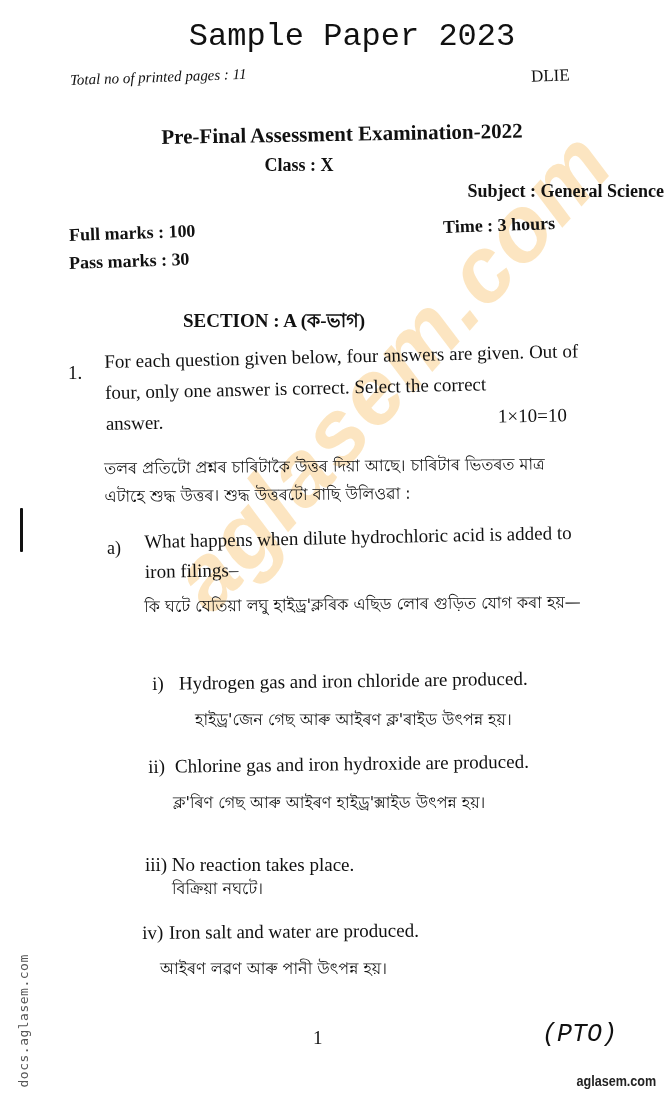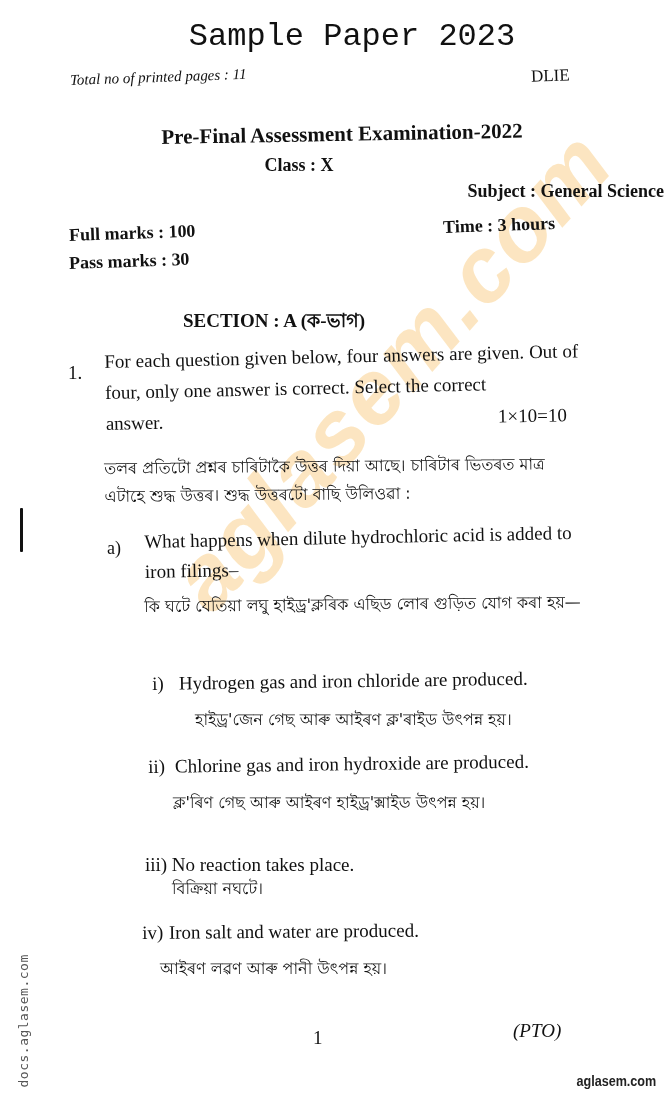--- a/index.html
+++ b/index.html
@@ -36,21 +36,21 @@
     .opt-label { display: inline-block; width: 22px; }
     .opt-i { left: 152px; top: 673px; transform: rotate(-0.8deg); transform-origin: left top; }
     .opt-i-as { left: 175px; top: 707px; margin-left: 20px; }
     .opt-ii { left: 148px; top: 756px; transform: rotate(-0.8deg); transform-origin: left top; }
     .opt-ii-as { left: 173px; top: 790px; text-align: right; }
     .opt-iii { left: 145px; top: 854px; }
     .opt-iii-as { left: 172px; top: 876px; }
     .opt-iv { left: 142px; top: 922px; transform: rotate(-0.5deg); transform-origin: left top; }
     .opt-iv-as { left: 160px; top: 956px; }
     .page-num { left: 313px; top: 1027px; font-size: 19px; }
-    .pto { left: 513px; top: 1020px; font-size: 19px; font-style: italic; }
+    .pto { left: 542px; top: 1020px; font-size: 25px; font-style: italic; font-family: Liberation Mono, monospace; }
     .side-url {
       left: -52px; top: 1005px; width: 150px; transform: rotate(-90deg); transform-origin: center;
       font-family: "DejaVu Sans Mono", monospace; font-size: 13px; color: #555; letter-spacing: 0.5px;
     }
     .footer-brand { left: 572px; top: 1073px; font-family: "Liberation Sans", sans-serif; font-weight: bold; font-size: 14px; color: #222; transform: scaleX(0.9); }
     .margin-mark { left: 20px; top: 508px; width: 3px; height: 44px; background: #111; border-radius: 1px; }
     .watermark {
       left: 150px; top: 560px; transform: rotate(-48deg); transform-origin: left top;
       font-family: "Liberation Sans", sans-serif; font-weight: bold; font-style: italic;
       font-size: 92px; color: #f5a623; opacity: 0.28; white-space: nowrap; pointer-events: none;

